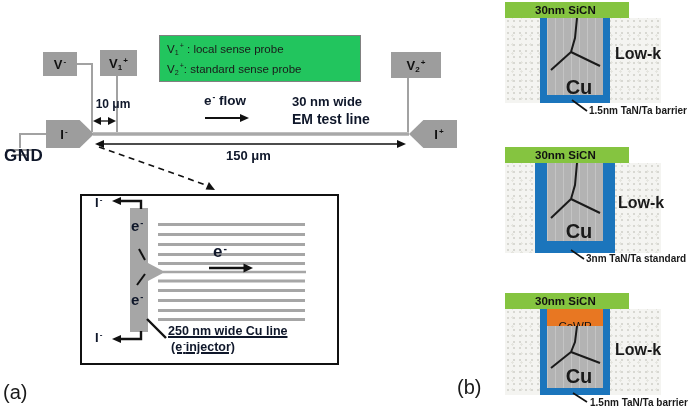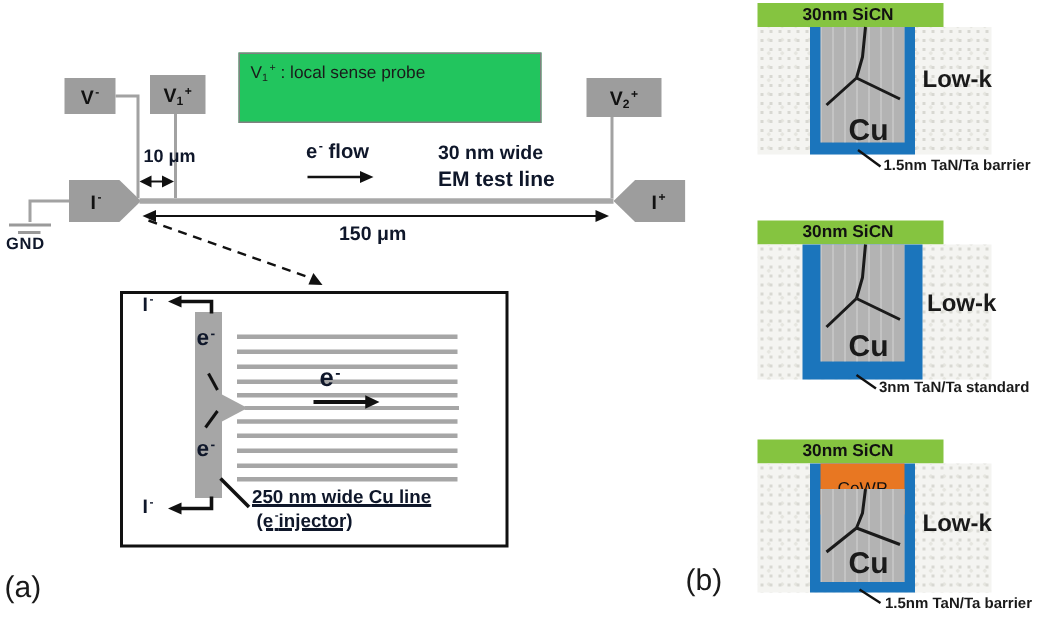--- a/index.html
+++ b/index.html
@@ -47,23 +47,24 @@
 </div>
 <div class="pad" style="left:46px;top:120px;width:48px;height:28px;clip-path:polygon(0 0,70% 0,100% 50%,70% 100%,0 100%);padding-right:12px;box-sizing:border-box">
   <span><span>I</span><sup>-</sup></span>
 </div>
 <div class="pad" style="left:409px;top:120px;width:48px;height:28px;clip-path:polygon(30% 0,100% 0,100% 100%,30% 100%,0 50%);padding-left:12px;box-sizing:border-box">
   <span><span>I</span><sup>+</sup></span>
 </div>
 
 <div class="infobox">
   <div><span>V</span><sub>1</sub><sup>+</sup><span> : local sense probe</span></div>
+  <div><span>V</span><sub>2</sub><sup>+</sup><span>: standard sense probe</span></div>
 </div>
 
-<div class="txt" style="left:4px;top:157px;font-size:11px;letter-spacing:0.5px">GND</div>
+<div class="txt" style="left:4px;top:146px;font-size:17px;letter-spacing:0.5px">GND</div>
 <div class="txt" style="left:90px;top:97px;width:46px;text-align:center;font-size:12px">10 μm</div>
 <div class="txt" style="left:204px;top:93px;font-size:13.5px"><span>e</span><sup>-</sup><span> flow</span></div>
 <div class="txt" style="left:292px;top:94px;font-size:13px">30 nm wide</div>
 <div class="txt" style="left:292px;top:111px;font-size:14px">EM test line</div>
 <div class="txt" style="left:226px;top:148px;font-size:13px">150 μm</div>
 
 <div class="inset"></div>
 <div class="injector"></div>
 <div class="txt" style="left:95px;top:195px;font-size:13px"><span>I</span><sup>-</sup></div>
 <div class="txt" style="left:95px;top:330px;font-size:13px"><span>I</span><sup>-</sup></div>

